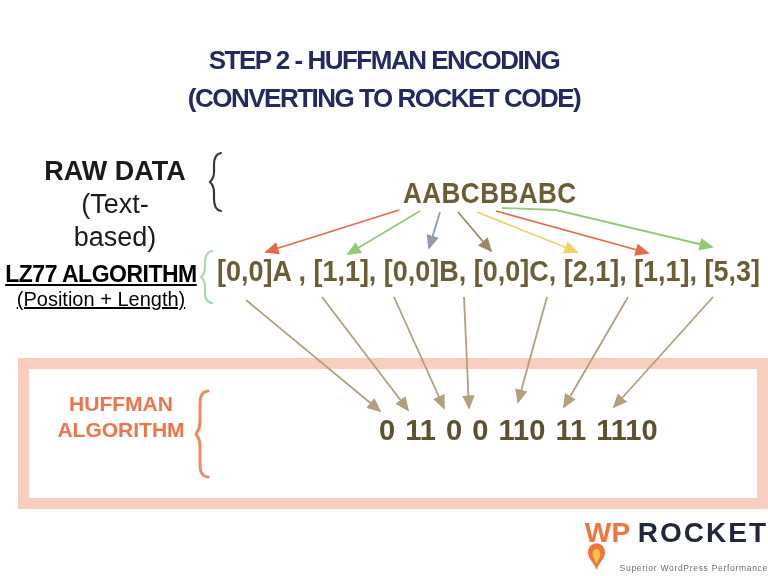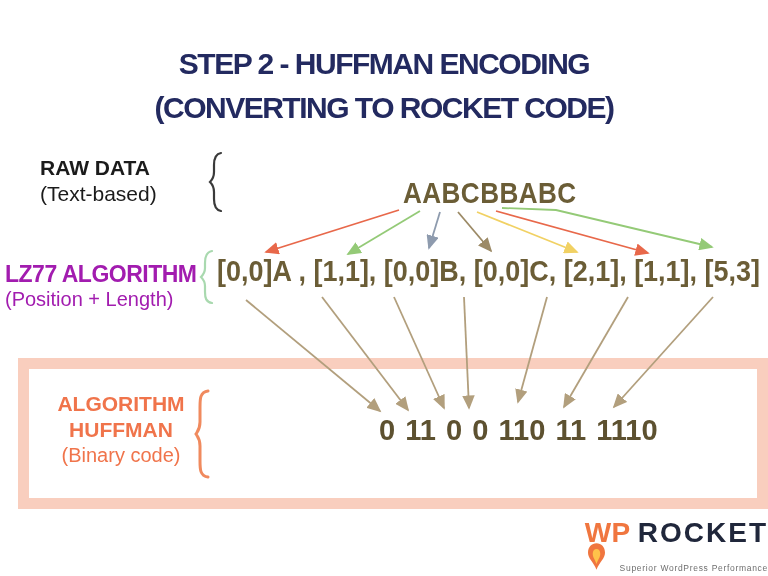--- a/index.html
+++ b/index.html
@@ -4,27 +4,27 @@
 <style>
   html,body{margin:0;padding:0;background:#ffffff;}
   .slide{
     position:relative;width:768px;height:576px;background:#ffffff;overflow:hidden;
     font-family:"Liberation Sans", sans-serif;
   }
   .abs{position:absolute;}
   
   .title{
     left:0;top:42px;width:768px;text-align:center;
-    color:#232A60;font-weight:bold;font-size:30px;line-height:1.45;
+    color:#232A60;font-weight:bold;font-size:26px;line-height:1.45;
     letter-spacing:-1.5px;
   }
   
-  .raw-label{left:40px;top:155px;width:150px;color:#1b1b1b;font-size:21px;line-height:1.23;}
+  .raw-label{left:40px;top:155px;width:150px;text-align:center;color:#1b1b1b;font-size:27px;line-height:1.23;}
   .raw-label .b{font-weight:bold;}
-  .lz-label{left:5px;top:261px;width:192px;text-align:left;color:#a21caf;line-height:1.18;}
+  .lz-label{left:5px;top:261px;width:192px;text-align:center;color:#000000;line-height:1.18;text-decoration:underline;}
   .lz-label .b{font-weight:bold;font-size:23px;letter-spacing:-0.5px;}
   .lz-label .s{font-size:20px;}
   .huff-label{left:40px;top:391px;width:162px;text-align:center;color:#F0744B;line-height:1.24;}
   .huff-label .b{font-weight:bold;font-size:21px;}
   .huff-label .s{font-size:20px;}
   
   .raw-value{
     left:403px;top:176px;color:#6B5D36;font-weight:bold;font-size:30px;
     transform:scaleX(0.87);transform-origin:left top;white-space:nowrap;letter-spacing:0.5px;
   }
@@ -67,23 +67,22 @@
     <div class="b">RAW DATA</div>
     <div>(Text-based)</div>
   </div>
 
   <div class="abs lz-label">
     <div class="b">LZ77 ALGORITHM</div>
     <div class="s">(Position + Length)</div>
   </div>
 
   <div class="abs huff-label">
+    <div class="b">HUFFMAN</div>
     <div class="b">ALGORITHM</div>
-    <div class="b">HUFFMAN</div>
-    <div class="s">(Binary code)</div>
   </div>
 
   <div class="abs raw-value">AABCBBABC</div>
   <div class="abs lz-value">[0,0]A , [1,1], [0,0]B, [0,0]C, [2,1], [1,1], [5,3]</div>
   <div class="abs bin-value">0 11 0 0 110 11 1110</div>
 
   <svg id="arrow-svg" class="abs overlay" width="768" height="576" viewBox="0 0 768 576">
 
     <path d="M221,153 C215,154 214,159 214,165 L214,172 C214,178 212,180 210,182 C212,184 214,186 214,192 L214,199 C214,205 215,210 221,211" fill="none" stroke="#3A3A3A" stroke-width="2.2" stroke-linecap="round"></path>
     <path d="M212,251 C206,252 205,257 205,263 L205,268 C205,273 203,275 201,277 C203,279 205,281 205,286 L205,292 C205,298 206,302 212,303" fill="none" stroke="#A9D9AF" stroke-width="2.2" stroke-linecap="round"></path>

